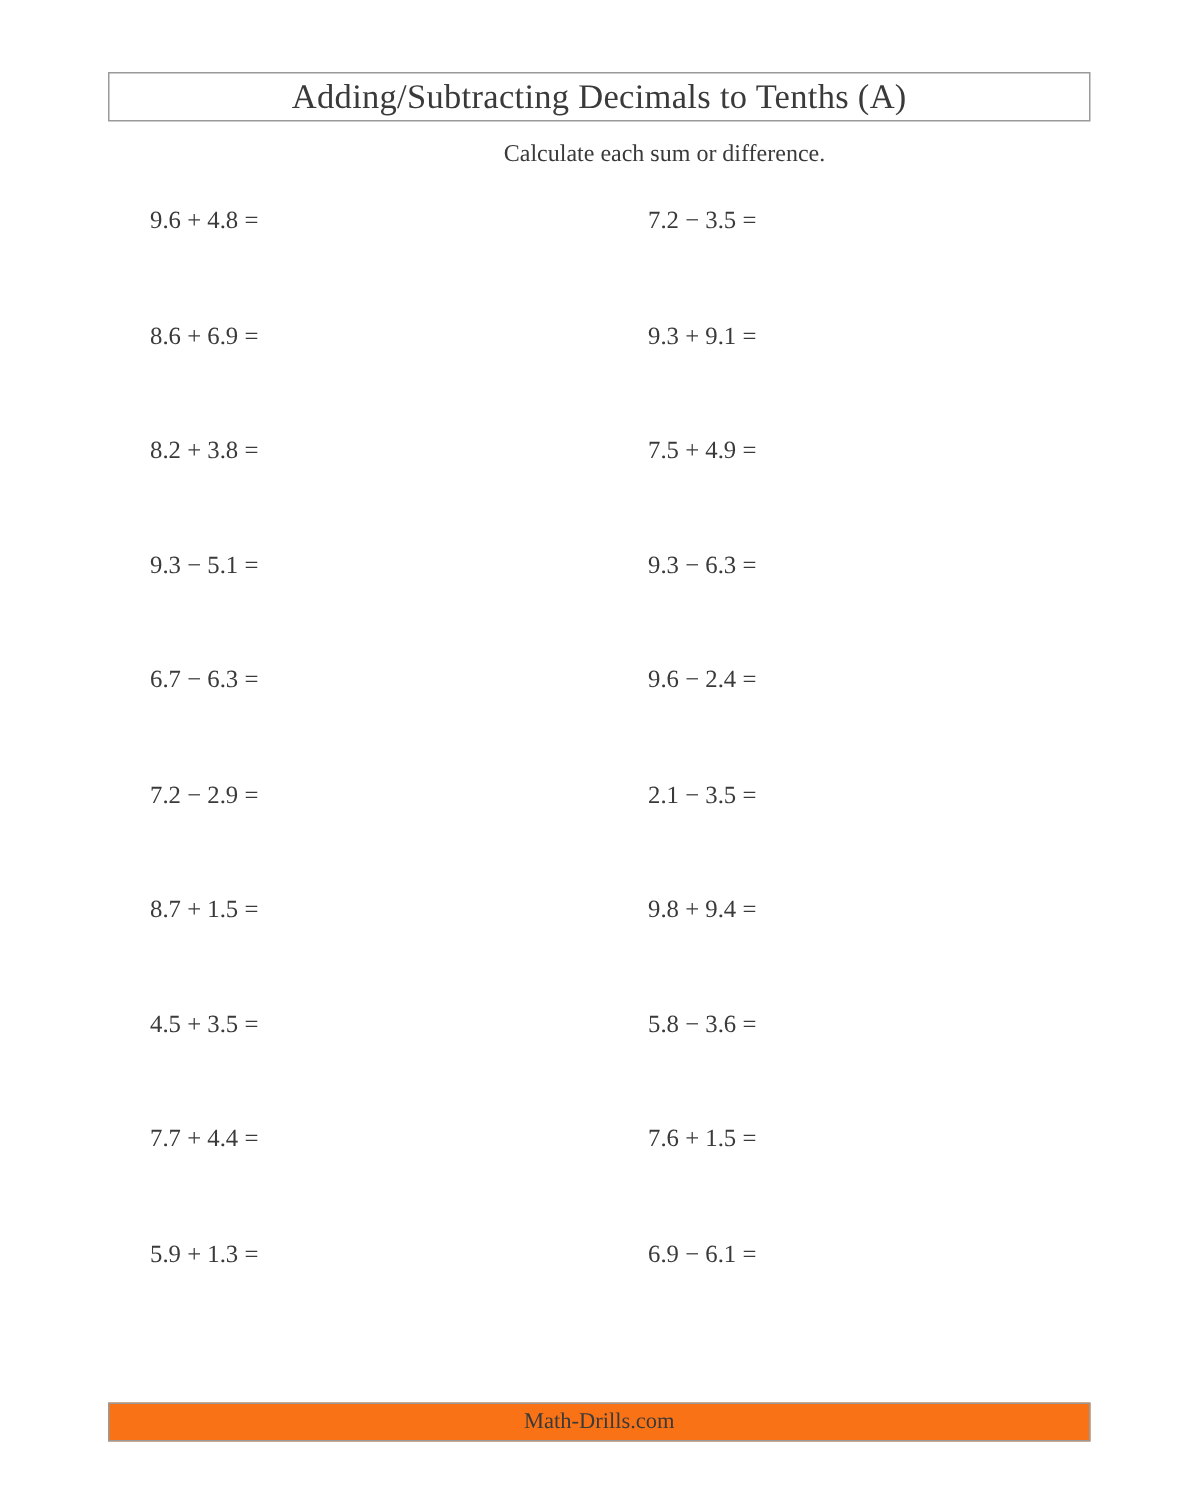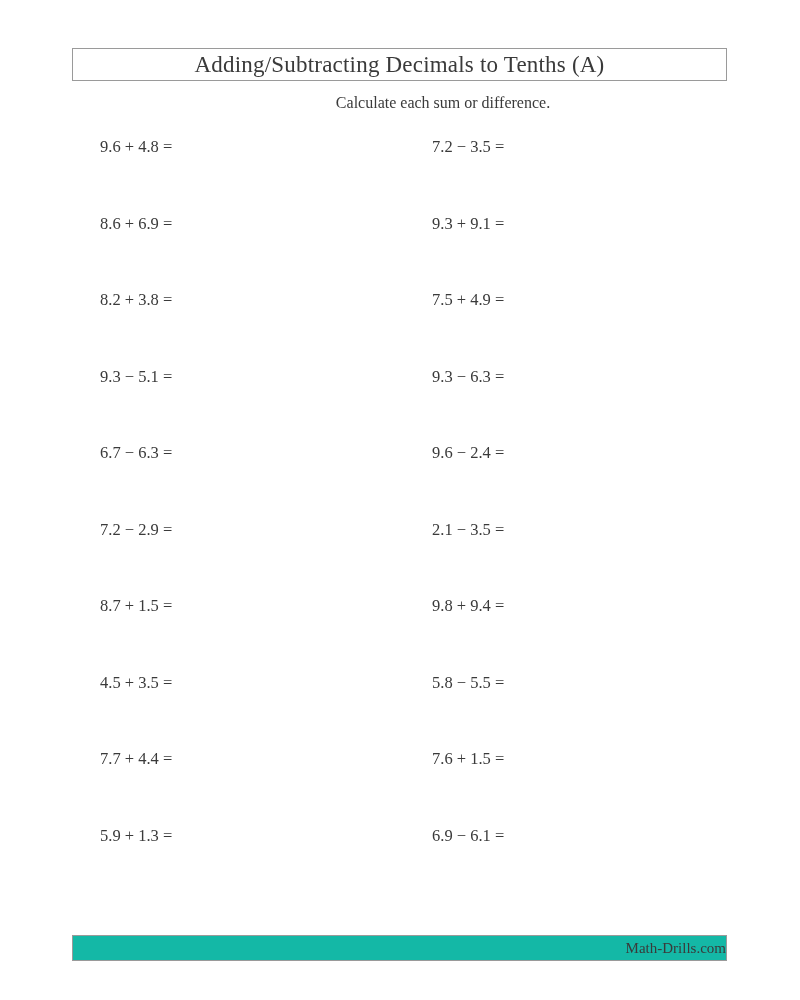--- a/index.html
+++ b/index.html
@@ -85,24 +85,24 @@
 
   
   .footer-box {
     position: absolute;
     left: 72px;
     top: 935px;
     width: 655px;
     height: 26px;
     box-sizing: border-box;
     border: 1px solid #9a9a9a;
-    background: #14b8a6;
+    background: #f97316;
     display: flex;
     align-items: center;
-    justify-content: flex-end;
+    justify-content: center;
   }
   .footer-text {
     font-size: 15px;
     line-height: 1;
     color: #3a3a3a;
     white-space: nowrap;
   }
 </style>
 </head>
 <body>
@@ -147,21 +147,21 @@
       <div class="prob col-right">2.1 − 3.5 =</div>
     </div>
 
     <div class="prob-row">
       <div class="prob col-left">8.7 + 1.5 =</div>
       <div class="prob col-right">9.8 + 9.4 =</div>
     </div>
 
     <div class="prob-row">
       <div class="prob col-left">4.5 + 3.5 =</div>
-      <div class="prob col-right">5.8 − 5.5 =</div>
+      <div class="prob col-right">5.8 − 3.6 =</div>
     </div>
 
     <div class="prob-row">
       <div class="prob col-left">7.7 + 4.4 =</div>
       <div class="prob col-right">7.6 + 1.5 =</div>
     </div>
 
     <div class="prob-row">
       <div class="prob col-left">5.9 + 1.3 =</div>
       <div class="prob col-right">6.9 − 6.1 =</div>

